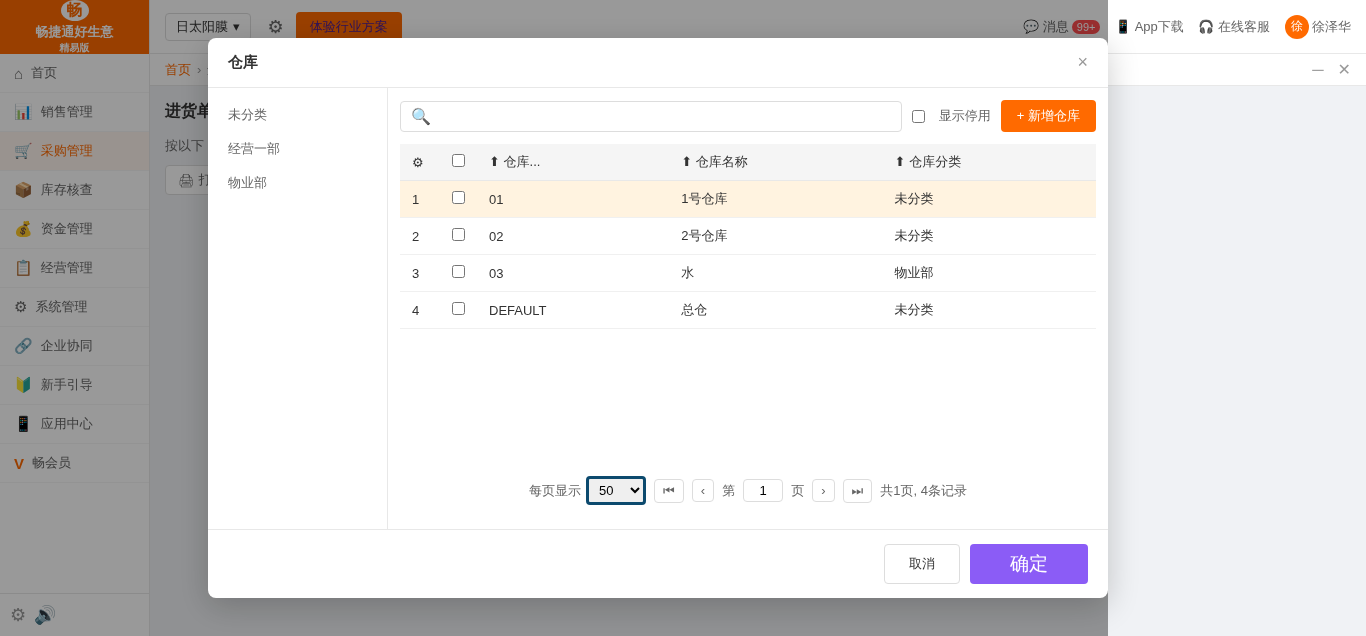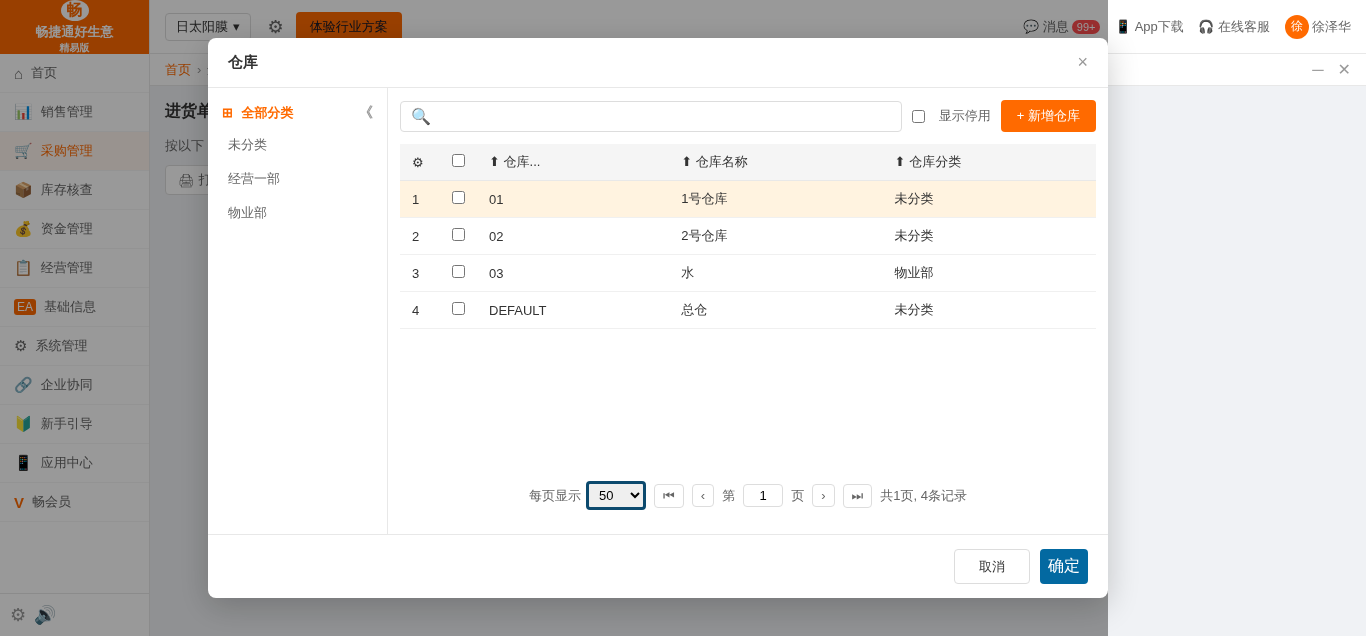--- a/index.html
+++ b/index.html
@@ -39,21 +39,21 @@
     .header {
       height: 54px; background: #fff; border-bottom: 1px solid #e8e8e8;
       display: flex; align-items: center; padding: 0 15px; gap: 12px;
     }
     .header-dropdown {
       display: flex; align-items: center; border: 1px solid #ddd; border-radius: 4px;
       padding: 4px 10px; font-size: 13px; color: #333; cursor: pointer;
     }
     .header-gear { font-size: 18px; color: #666; cursor: pointer; margin-left: 5px; }
     .header-btn {
-      background: #ff6a00; color: #0f172a; border: none; border-radius: 4px;
+      background: #ff6a00; color: #4c1d95; border: none; border-radius: 4px;
       padding: 6px 14px; font-size: 13px; cursor: pointer;
     }
     .header-right { margin-left: auto; display: flex; align-items: center; gap: 15px; font-size: 13px; color: #666; }
     .badge { background: #ff4d4f; color: #fff; border-radius: 10px; padding: 1px 5px; font-size: 11px; }
 
     
     .breadcrumb-bar {
       background: #fff; padding: 6px 15px; border-bottom: 1px solid #e8e8e8;
       display: flex; align-items: center; gap: 6px; font-size: 13px; color: #999;
     }
@@ -148,22 +148,22 @@
     
     .dialog-footer {
       display: flex; justify-content: flex-end; gap: 10px;
       padding: 14px 20px; border-top: 1px solid #e8e8e8;
     }
     .cancel-btn {
       border: 1px solid #ddd; background: #fff; border-radius: 4px;
       padding: 7px 24px; font-size: 13px; cursor: pointer; color: #333;
     }
     .confirm-btn {
-      background: #0369a1; color: #fff; border: none; border-radius: 4px;
-      padding: 7px 8px; font-size: 16px; cursor: pointer;
+      background: #8b5cf6; color: #fff; border: none; border-radius: 4px;
+      padding: 7px 40px; font-size: 19px; cursor: pointer;
     }
 
     
     .bg-buttons { display: flex; gap: 8px; margin-bottom: 10px; }
     .bg-btn { border: 1px solid #ddd; background: #fff; border-radius: 4px; padding: 5px 12px; font-size: 13px; cursor: pointer; color: #666; display: flex; align-items: center; gap: 4px; }
     .bg-btn.query { background: #ff6a00; color: #fff; border-color: #ff6a00; }
   </style>
 </head>
 <body>
 
@@ -189,24 +189,20 @@
     <span class="icon">📦</span>
     <span>库存核查</span>
   </div>
   <div class="sidebar-item">
     <span class="icon">💰</span>
     <span>资金管理</span>
   </div>
   <div class="sidebar-item">
     <span class="icon">📋</span>
     <span>经营管理</span>
-  </div>
-  <div class="sidebar-item">
-    <span class="icon" style="font-size:12px;background:#ff6a00;color:#fff;border-radius:3px;padding:1px 3px;">EA</span>
-    <span>基础信息</span>
   </div>
   <div class="sidebar-item">
     <span class="icon">⚙</span>
     <span>系统管理</span>
   </div>
   <div class="sidebar-item">
     <span class="icon">🔗</span>
     <span>企业协同</span>
   </div>
   <div class="sidebar-item">
@@ -293,27 +289,20 @@
   <div class="dialog">
 
     <div class="dialog-header">
       <span class="dialog-title">仓库</span>
       <button class="dialog-close">×</button>
     </div>
 
     <div class="dialog-body">
 
       <div class="category-panel">
-        <div class="category-panel-header">
-          <span>
-            <span class="cat-icon">⊞</span>
-            <span style="cursor:pointer;">全部分类</span>
-          </span>
-          <span class="collapse-btn">《</span>
-        </div>
         <div class="category-item">未分类</div>
         <div class="category-item">经营一部</div>
         <div class="category-item">物业部</div>
       </div>
 
       <div class="table-panel">
 
         <div class="table-toolbar">
           <div class="search-input-wrap">
             <span class="search-icon">🔍</span>

